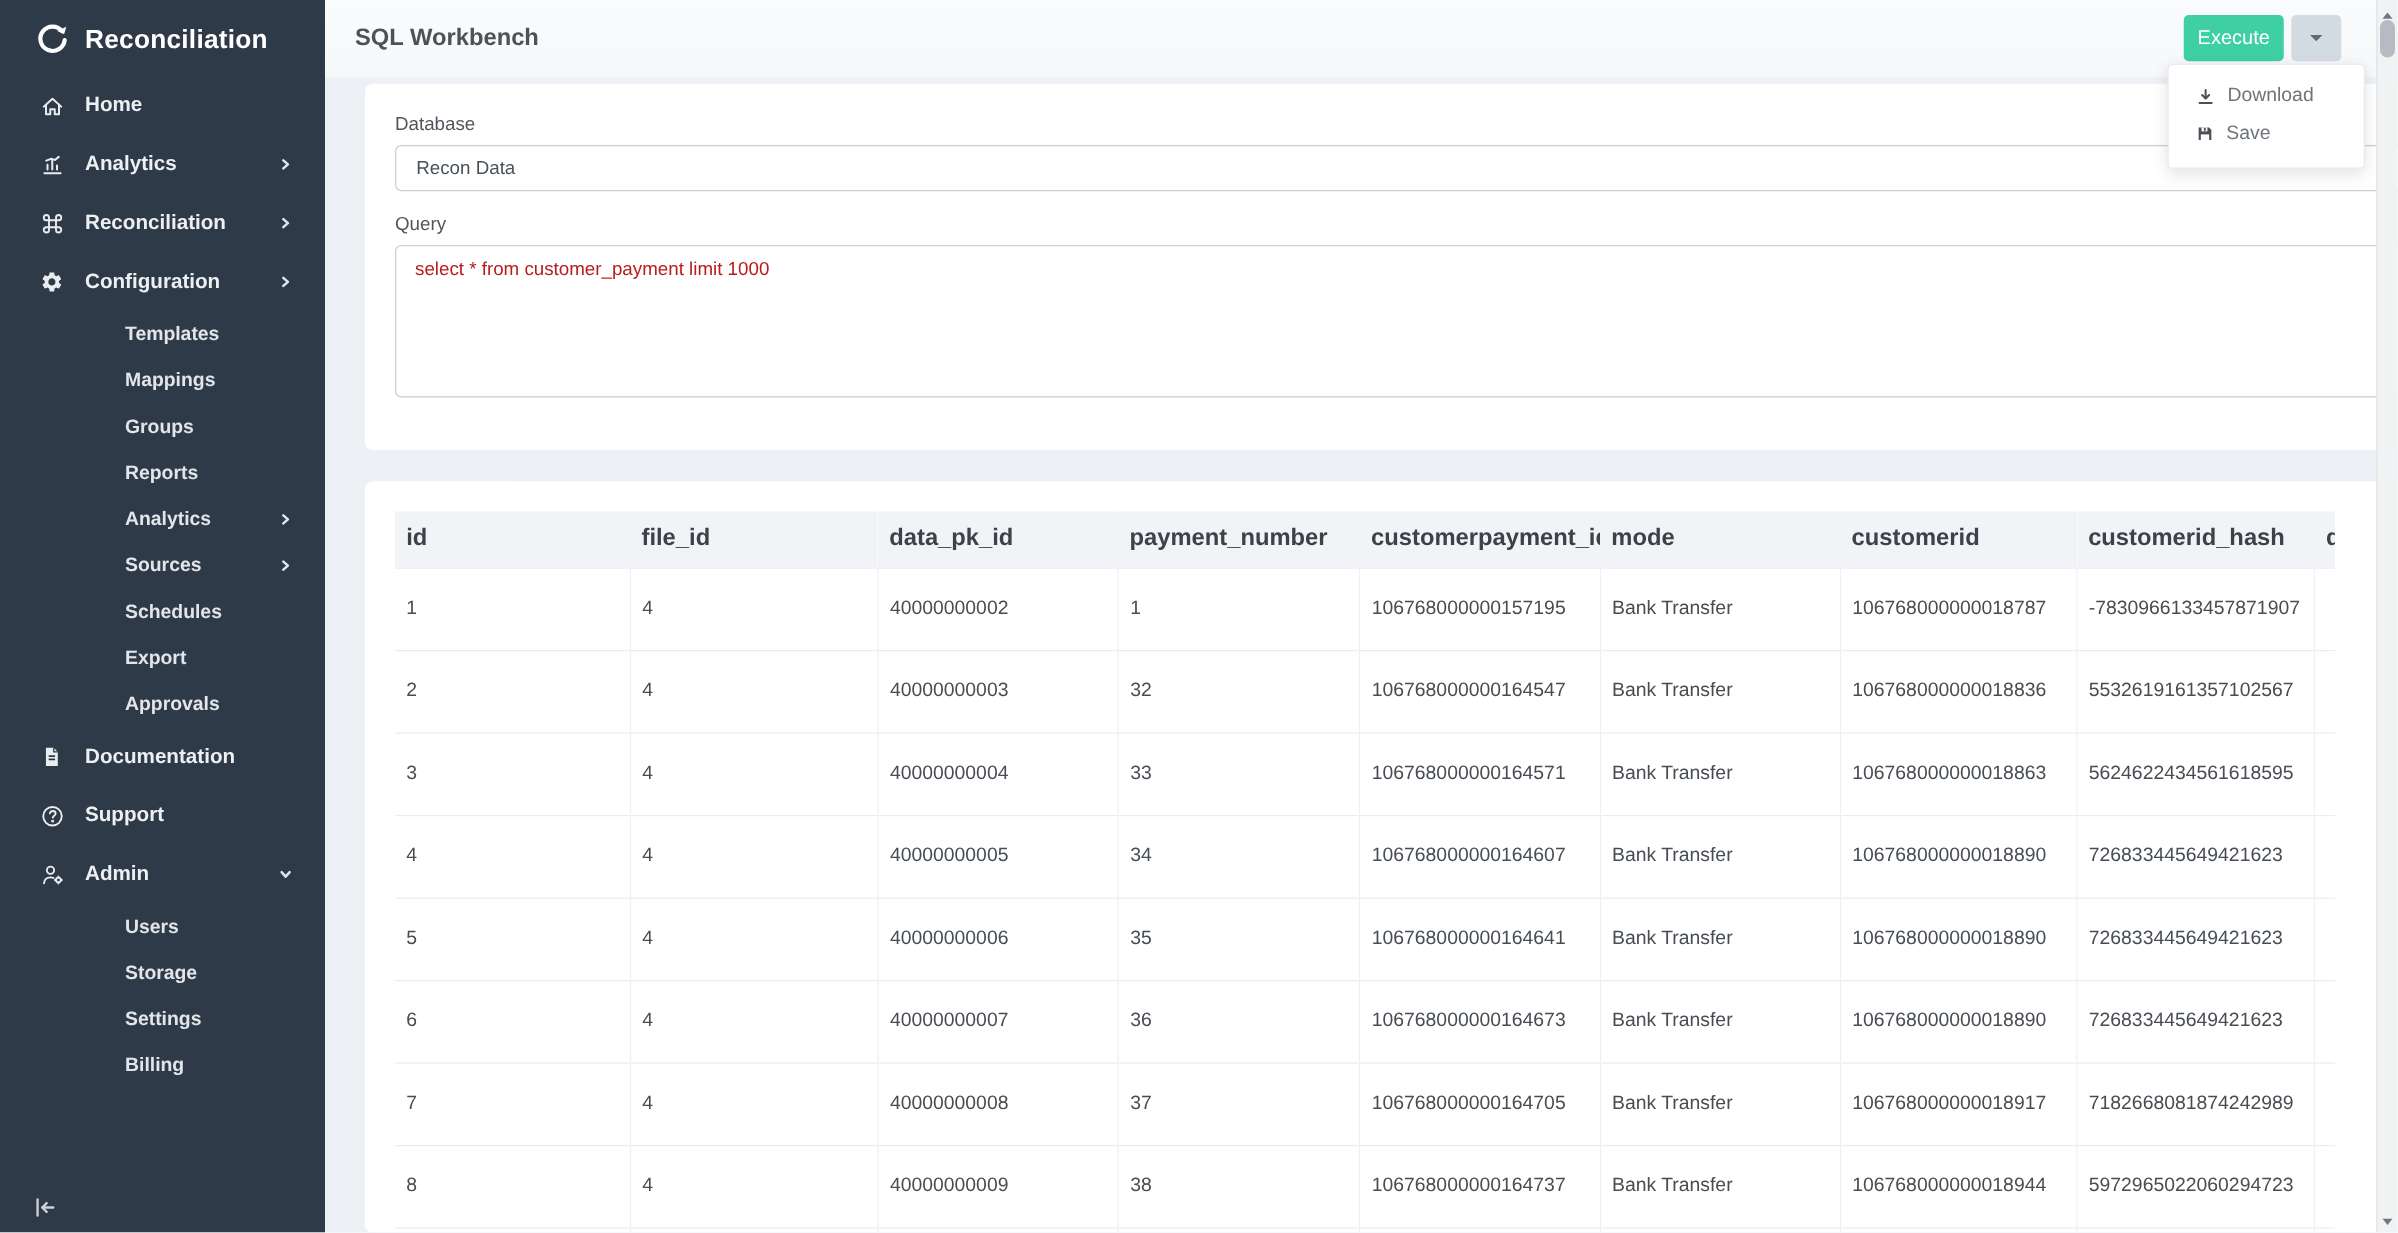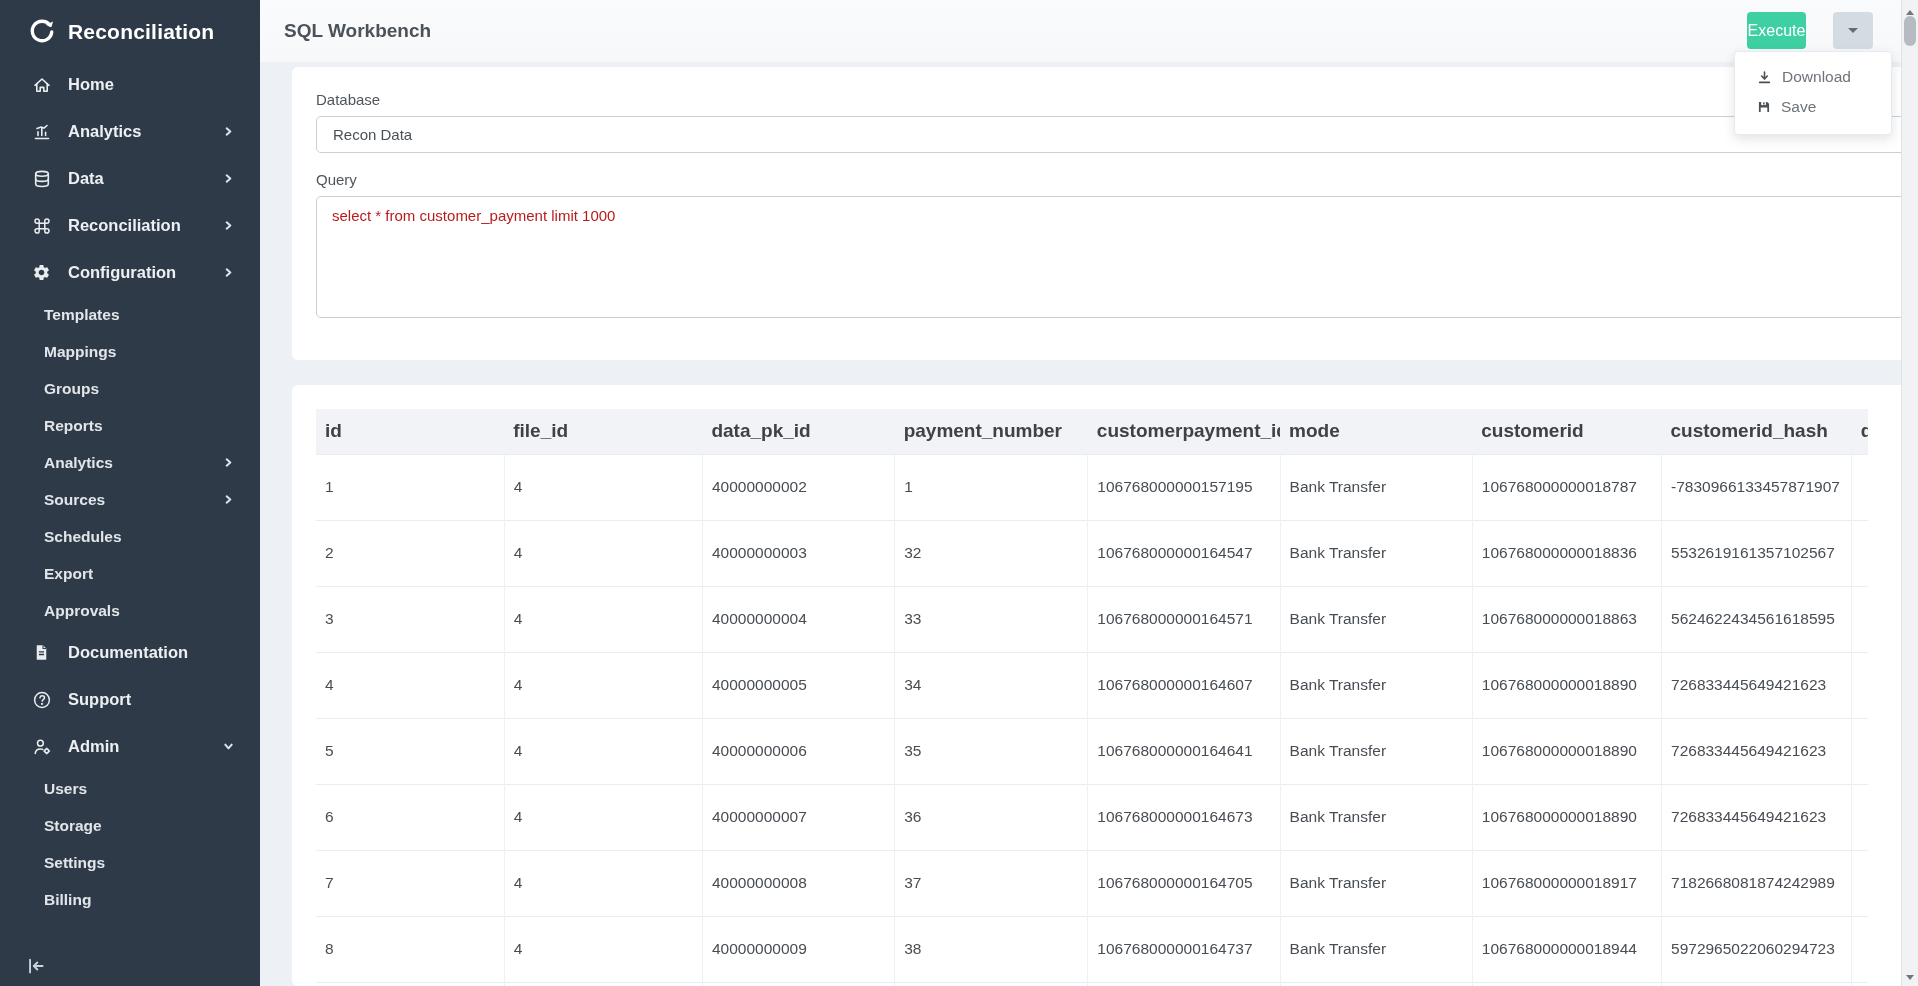--- a/index.html
+++ b/index.html
@@ -22,33 +22,33 @@
   }
   .nav { padding-top:4px; }
   .nav-item {
     display:flex; align-items:center; height:47px;
     padding:0 26px 0 31px; font-size:16.5px; cursor:pointer;
   }
   .nav-item .ic { width:21px; height:21px; margin-right:16px; display:flex; align-items:center; justify-content:center; flex:none; }
   .chev { margin-left:auto; color:#dfe4e8; display:flex; }
   .sub-item {
     display:flex; align-items:center; height:37px;
-    padding:0 26px 0 44px; font-size:15.5px; color:#e2e6ea; cursor:pointer;
+    padding:0 26px 0 100px; font-size:15.5px; color:#e2e6ea; cursor:pointer;
   }
   .collapse-btn { position:absolute; left:25px; bottom:9px; cursor:pointer; display:flex; }
   svg { display:block; }
   
   .main { position:relative; flex:1; height:986px; background:#edf0f4; overflow:hidden; }
   .topbar {
     height:62px; background:linear-gradient(#fafbfc,#f6f8fa);
     display:flex; align-items:center; padding-left:24px;
   }
   .page-title { font-size:19px; font-weight:700; color:#4b5258; }
   .exec-btn {
-    position:absolute; left:1487px; top:12px; width:59px; height:37px;
+    position:absolute; left:1487px; top:12px; width:80px; height:37px;
     background:var(--accent,#3ed0a2); border:none; border-radius:4px;
     color:#fff; font-size:16px; font-family:inherit; cursor:pointer;
   }
   .caret-btn {
     position:absolute; left:1573px; top:12px; width:40px; height:37px;
     background:#d4dce3; border:none; border-radius:4px; cursor:pointer;
   }
   .caret-btn::after {
     content:""; display:block; margin:4px auto 0;
     border:5px solid transparent; border-top-color:#646b72; width:0; height:0;
@@ -146,35 +146,20 @@
         </svg>
       </span>
       <span>Analytics</span>
       <span class="chev">
         <svg width="11" height="11" viewBox="0 0 12 12">
             <path d="M4 2.5l4 3.5-4 3.5" fill="none" stroke="currentColor" stroke-width="2.2" stroke-linecap="round" stroke-linejoin="round"></path>
           </svg>
       </span>
     </div>
 
-    <div class="nav-item">
-      <span class="ic">
-        <svg width="20" height="20" viewBox="0 0 20 20" fill="none" stroke="#e9edf0" stroke-width="1.6">
-          <ellipse cx="10" cy="4.8" rx="6.3" ry="2.4"></ellipse>
-          <path d="M3.7 4.8v10.2c0 1.4 2.8 2.5 6.3 2.5s6.3-1.1 6.3-2.5V4.8"></path>
-          <path d="M3.7 9.9c0 1.4 2.8 2.5 6.3 2.5s6.3-1.1 6.3-2.5"></path>
-        </svg>
-      </span>
-      <span>Data</span>
-      <span class="chev">
-        <svg width="11" height="11" viewBox="0 0 12 12">
-            <path d="M4 2.5l4 3.5-4 3.5" fill="none" stroke="currentColor" stroke-width="2.2" stroke-linecap="round" stroke-linejoin="round"></path>
-          </svg>
-      </span>
-    </div>
 
     <div class="nav-item">
       <span class="ic">
         <svg width="20" height="20" viewBox="0 0 20 20" fill="none" stroke="#e9edf0" stroke-width="1.5" stroke-linejoin="round">
           <path d="M7.2 7.2h5.6v5.6H7.2z"></path>
           <path d="M7.2 7.2V5.1a2.1 2.1 0 1 0-2.1 2.1h2.1z"></path>
           <path d="M12.8 7.2h2.1a2.1 2.1 0 1 0-2.1-2.1v2.1z"></path>
           <path d="M12.8 12.8v2.1a2.1 2.1 0 1 0 2.1-2.1h-2.1z"></path>
           <path d="M7.2 12.8H5.1a2.1 2.1 0 1 0 2.1 2.1v-2.1z"></path>
         </svg>

